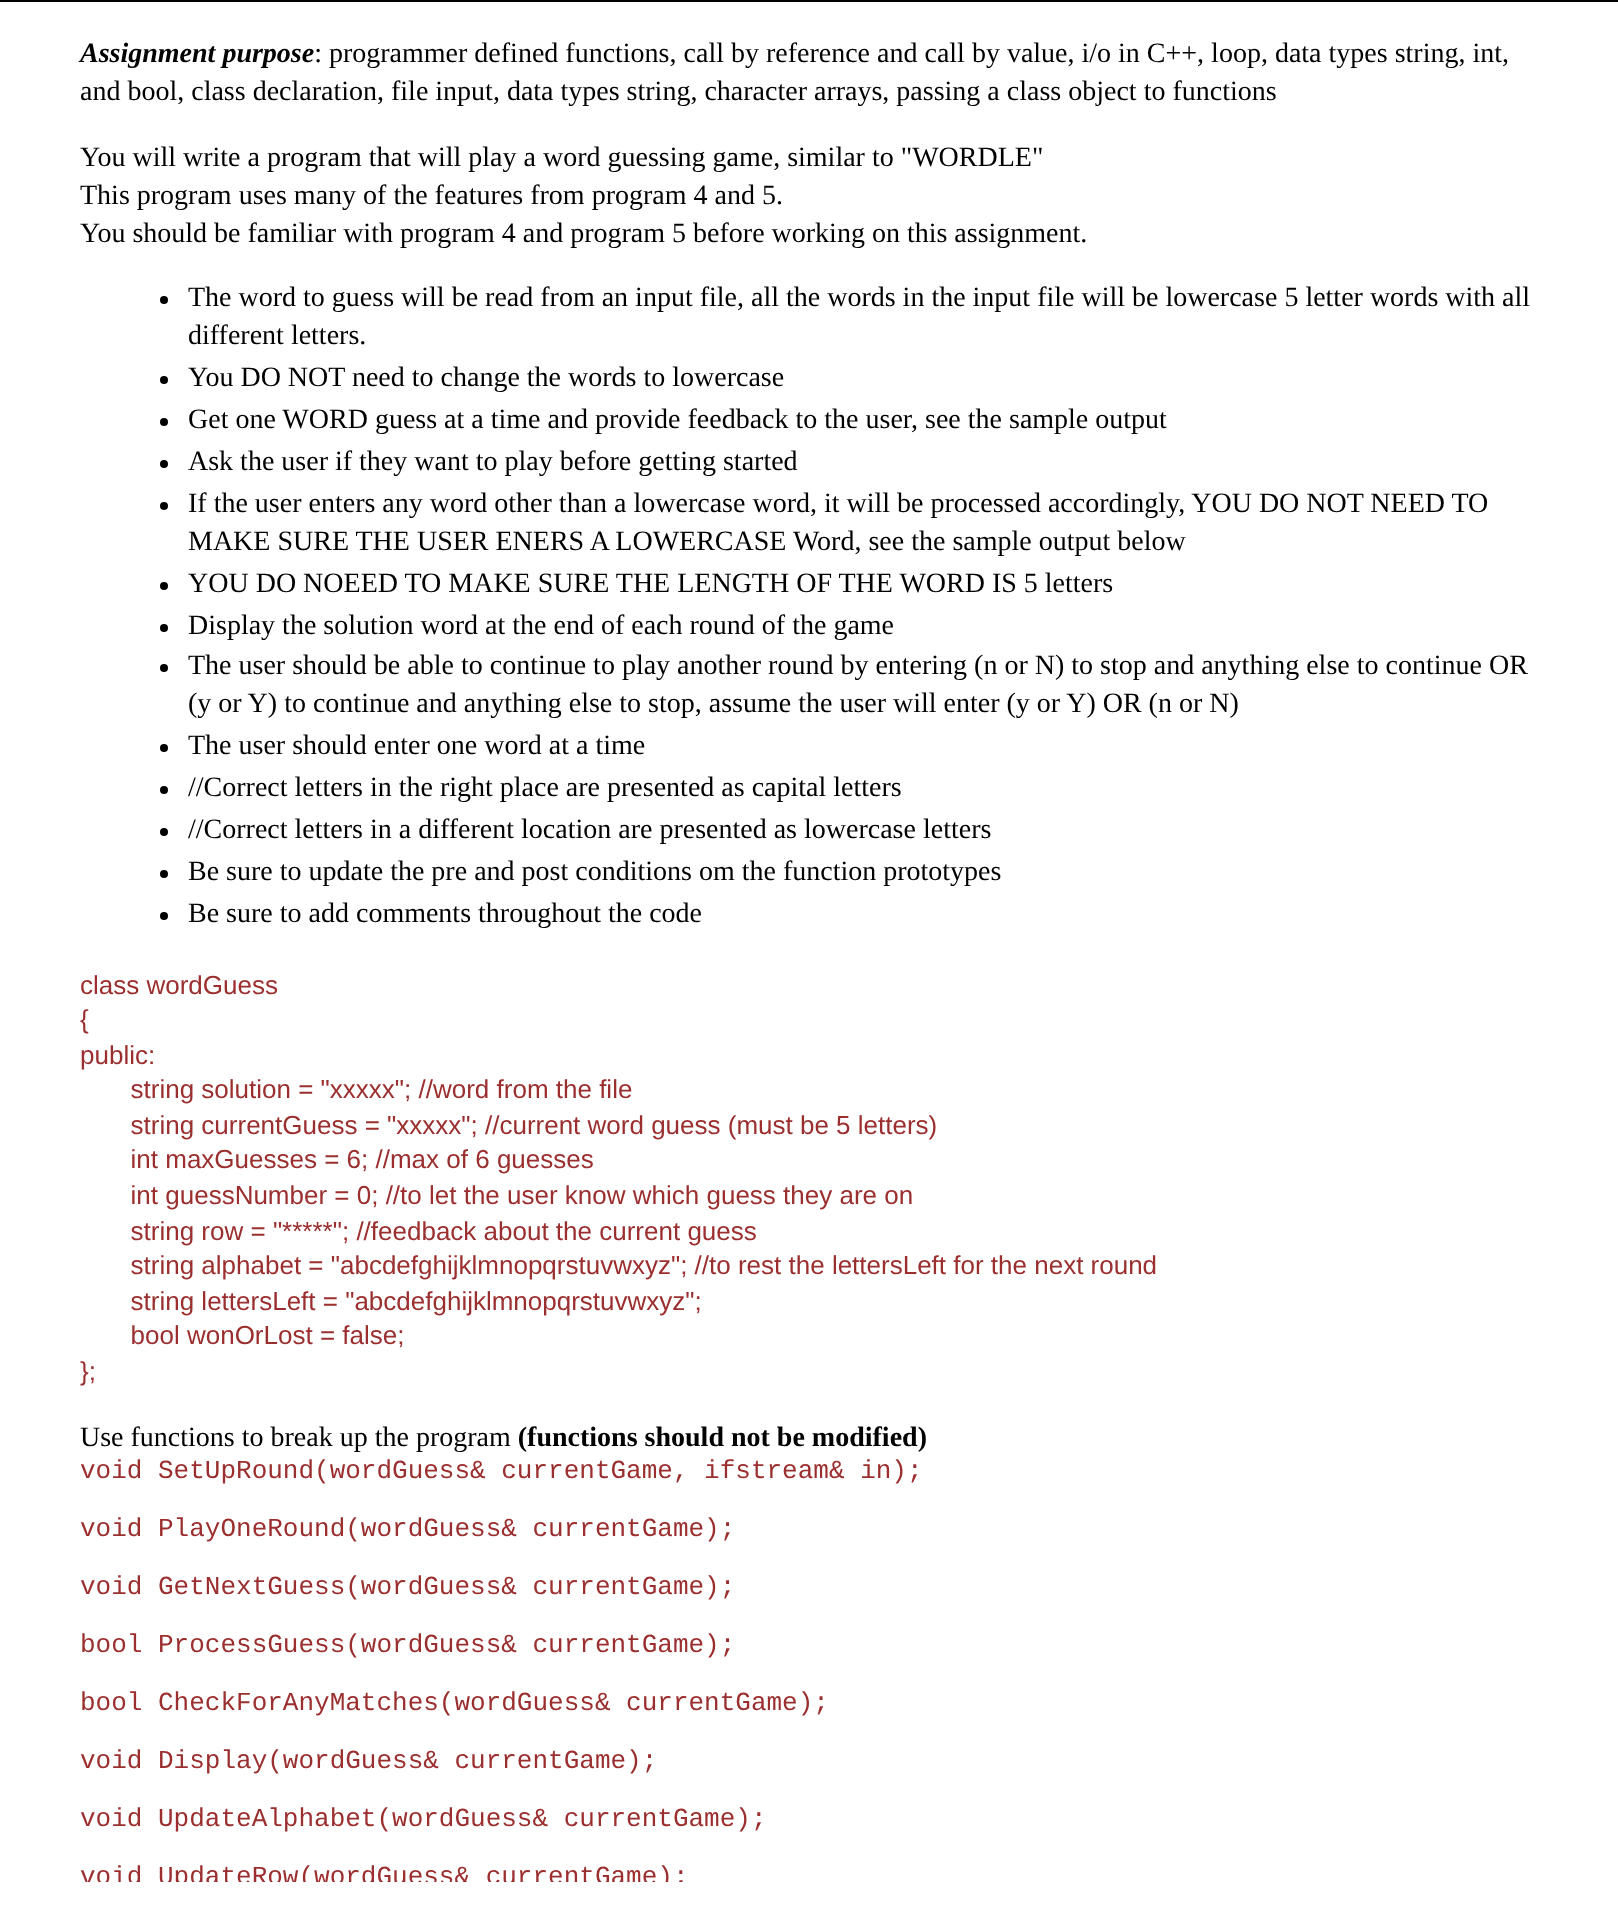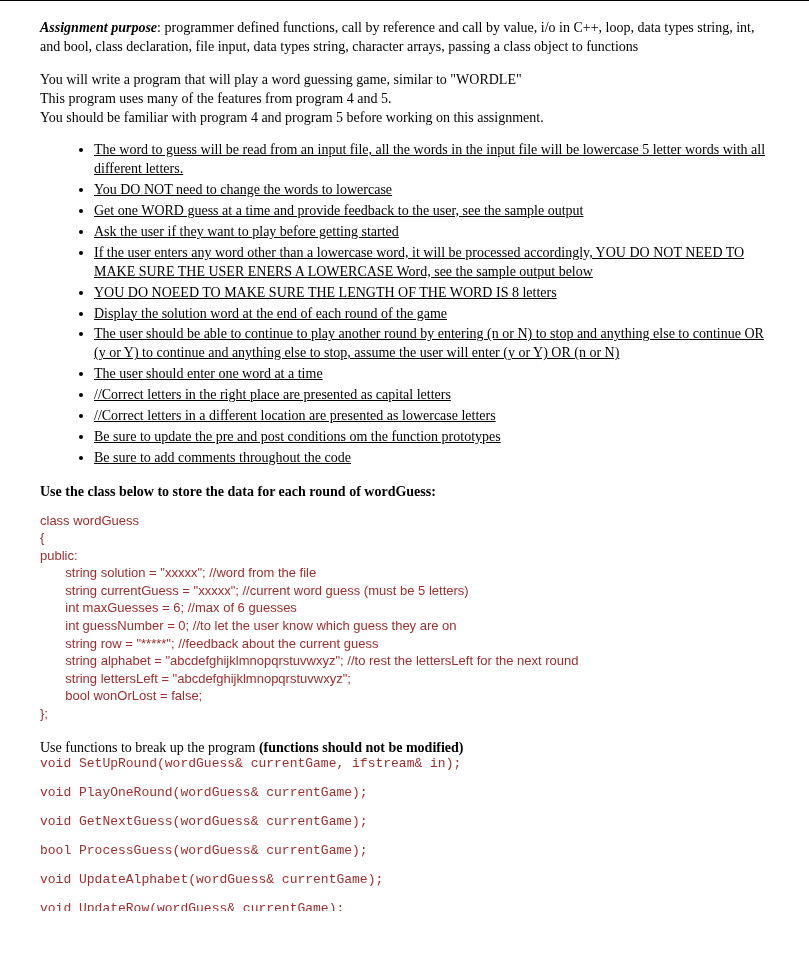--- a/index.html
+++ b/index.html
@@ -25,21 +25,20 @@
       text-align: center;
     }
     .intro {
       margin-bottom: 14px;
       line-height: 1.35;
     }
     ul.bullets {
       list-style-type: disc;
       margin: 0 0 16px 0;
       padding-left: 54px;
-      text-decoration: underline;
     }
     ul.bullets li {
       margin-bottom: 2px;
       line-height: 1.35;
     }
     .section-header {
       font-weight: bold;
       margin-bottom: 12px;
     }
     .code-block {
@@ -85,31 +84,30 @@
     <div>This program uses many of the features from program 4 and 5.</div>
     <div>You should be familiar with program 4 and program 5 before working on this assignment.</div>
   </div>
 
   <ul class="bullets">
     <li>The word to guess will be read from an input file, all the words in the input file will be lowercase 5 letter words with all different letters.</li>
     <li>You DO NOT need to change the words to lowercase</li>
     <li>Get one WORD guess at a time and provide feedback to the user, see the sample output</li>
     <li>Ask the user if they want to play before getting started</li>
     <li>If the user enters any word other than a lowercase word, it will be processed accordingly, YOU DO NOT NEED TO MAKE SURE THE USER ENERS A LOWERCASE Word, see the sample output below</li>
-    <li>YOU DO NOEED TO MAKE SURE THE LENGTH OF THE WORD IS 8 letters</li>
+    <li>YOU DO NOEED TO MAKE SURE THE LENGTH OF THE WORD IS 5 letters</li>
     <li>Display the solution word at the end of each round of the game</li>
     <li>The user should be able to continue to play another round by entering (n or N) to stop  and anything else to continue OR (y or Y) to continue and anything else to stop, assume the user will enter (y or Y) OR (n or N)</li>
     <li>The user should enter one word at a time</li>
     <li>//Correct letters in the right place are presented as capital letters</li>
     <li>//Correct letters in a different location are presented as lowercase letters</li>
     <li>Be sure to update the pre and post conditions om the function prototypes</li>
     <li>Be sure to add comments throughout the code</li>
   </ul>
 
-  <div class="section-header">Use the class below to store the data for each round of  wordGuess:</div>
 
   <div class="code-block">class wordGuess
 {
 public:
        string solution = "xxxxx"; //word from the file
        string currentGuess = "xxxxx"; //current word guess (must be 5 letters)
        int maxGuesses = 6; //max of 6 guesses
        int guessNumber = 0; //to let the user know which guess they are on
        string row = "*****"; //feedback about the current guess
        string alphabet = "abcdefghijklmnopqrstuvwxyz"; //to rest the lettersLeft for the next round
@@ -118,18 +116,20 @@
 };</div>
 
   <div class="functions-header">
     <span>Use functions to break up the program </span><span class="bold">(functions should not be modified)</span>
   </div>
 
   <div class="func">void SetUpRound(wordGuess&amp; currentGame, ifstream&amp; in);</div>
   <div class="func">void PlayOneRound(wordGuess&amp; currentGame);</div>
   <div class="func">void GetNextGuess(wordGuess&amp; currentGame);</div>
   <div class="func">bool ProcessGuess(wordGuess&amp; currentGame);</div>
+  <div class="func">bool CheckForAnyMatches(wordGuess&amp; currentGame);</div>
+  <div class="func">void Display(wordGuess&amp; currentGame);</div>
   <div class="func">void UpdateAlphabet(wordGuess&amp; currentGame);</div>
   <div class="cutoff">
     <div class="func last">void UpdateRow(wordGuess&amp; currentGame);</div>
   </div>
 
 </div>
 
 </body></html>

